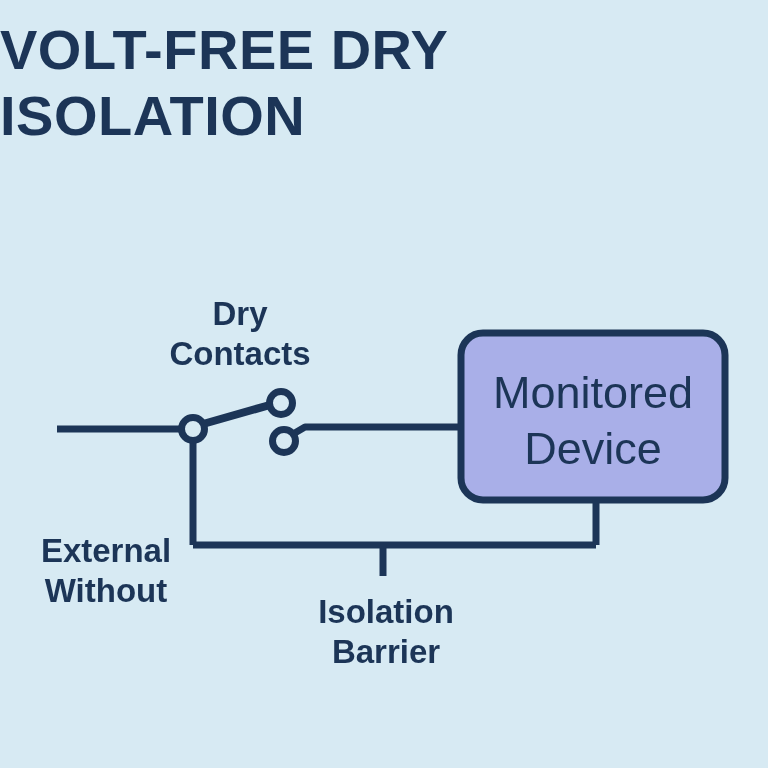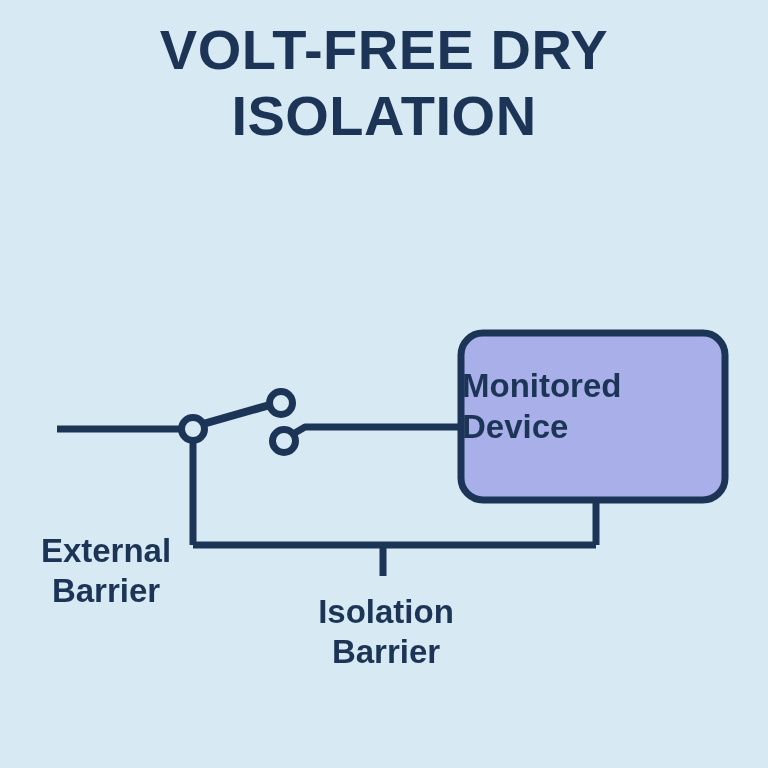--- a/index.html
+++ b/index.html
@@ -19,21 +19,21 @@
     width: 768px;
     height: 768px;
     background: #d7eaf3;
   }
   
   #title-block {
     position: absolute;
     top: 22px;
     left: 0;
     width: 768px;
-    text-align: center;
+    text-align: left;
     line-height: 1.0;
   }
   .title-line {
     display: block;
     font-family: "Liberation Sans", sans-serif;
     font-weight: bold;
     font-size: 56px;
     letter-spacing: 0.5px;
     color: #1c3557;
     text-transform: uppercase;
@@ -75,24 +75,25 @@
   #label-isolation-barrier {
     left: 288px;
     top: 592px;
     width: 196px;
   }
   #device-label {
     position: absolute;
     left: 462px;
     top: 365px;
     width: 262px;
+    text-align: center;
     color: #1c3557;
     font-family: "Liberation Sans", sans-serif;
-    font-weight: bold;
-    font-size: 33px;
+    font-weight: normal;
+    font-size: 45px;
     line-height: 1.25;
     white-space: pre-line;
   }
 </style>
 </head>
 <body>
 
 <div id="canvas">
 
   <div id="title-block">
@@ -119,23 +120,25 @@
     <path d="M 288 437 L 305 427 L 461 427" fill="none" stroke="#1c3557" stroke-width="7" stroke-linecap="butt" stroke-linejoin="round"></path>
 
     <circle cx="193" cy="429" r="11.5" fill="#d7eaf3" stroke="#1c3557" stroke-width="7"></circle>
 
     <circle cx="281" cy="403" r="11.5" fill="#d7eaf3" stroke="#1c3557" stroke-width="7"></circle>
 
     <circle cx="284" cy="441" r="11.5" fill="#d7eaf3" stroke="#1c3557" stroke-width="7"></circle>
 
   </svg>
 
+  <div class="diagram-label" id="label-dry-contacts">Dry
+Contacts</div>
 
   <div class="diagram-label" id="label-external-circuit">External
-Barrier</div>
+Without</div>
 
   <div class="diagram-label" id="label-isolation-barrier">Isolation
 Barrier</div>
 
   <div id="device-label">Monitored
 Device</div>
 
 </div>
 
 </body></html>

